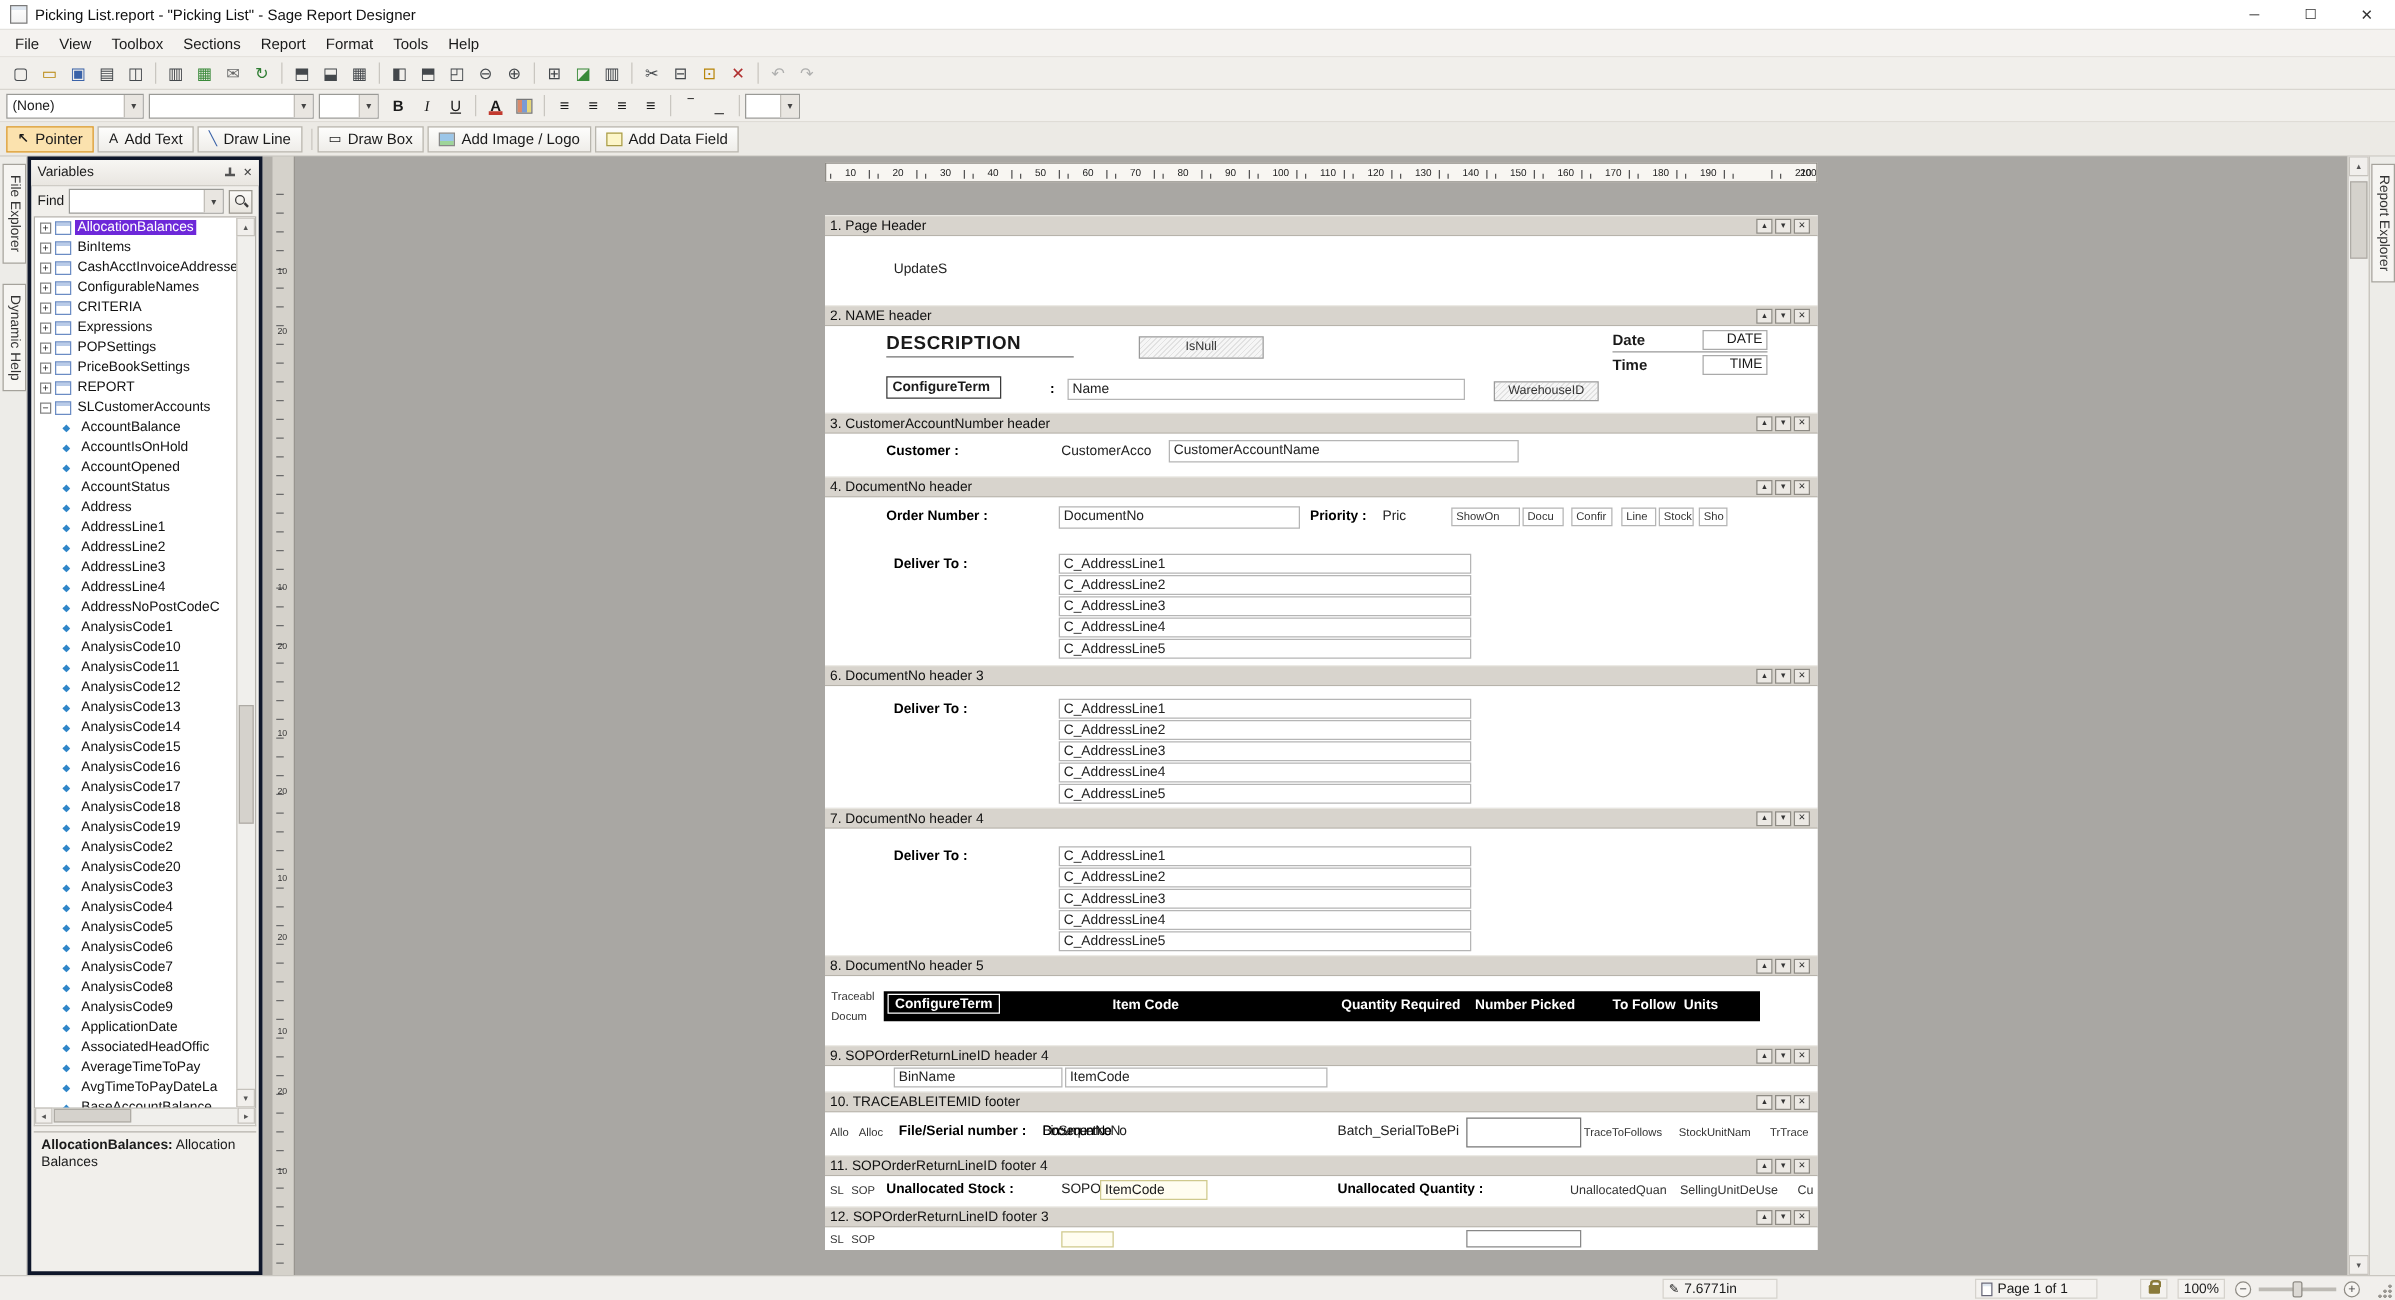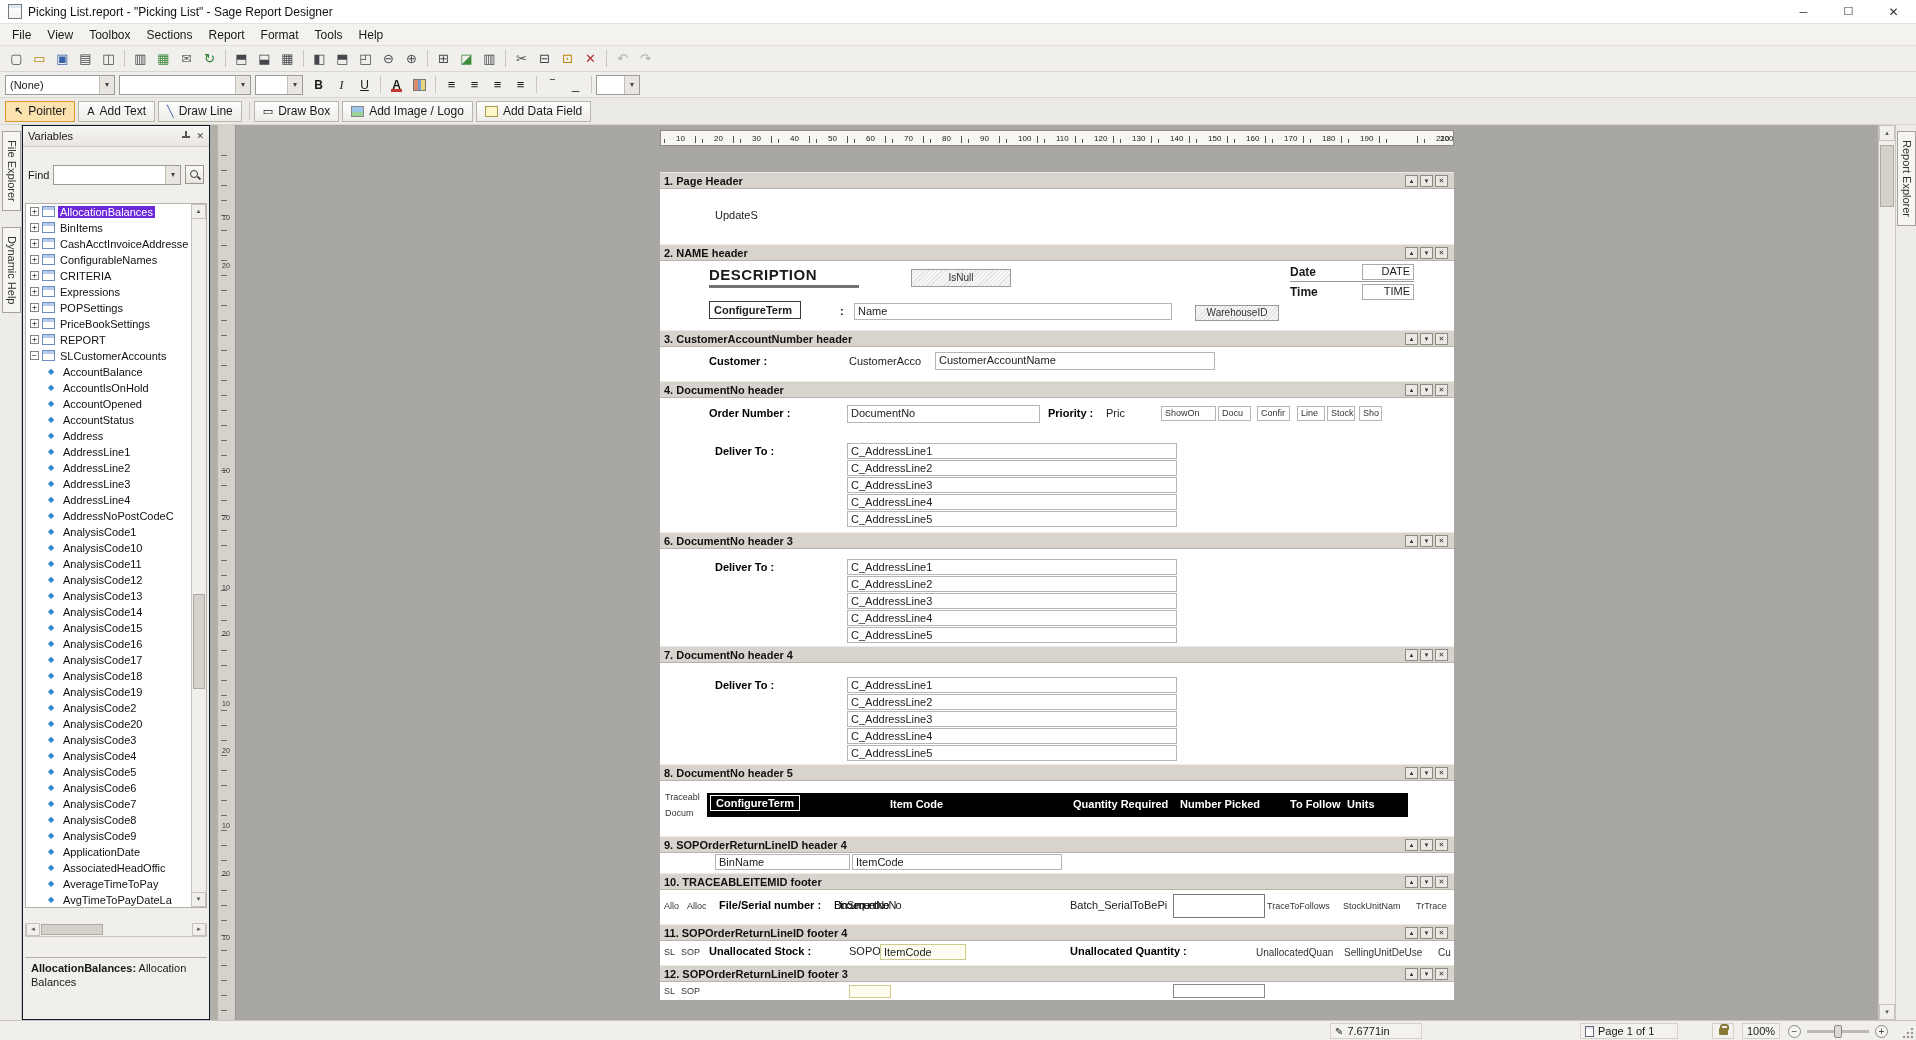--- a/index.html
+++ b/index.html
@@ -49,21 +49,21 @@
   
   #main{position:absolute;top:125px;left:0;right:0;bottom:20px;background:#b3b0aa;overflow:hidden;}
 
   #left-tabs{position:absolute;left:0;top:0;bottom:0;width:22px;background:#edece8;border-right:1px solid #c9c6c0;}
   .vtab{writing-mode:vertical-rl;font-size:11px;color:#333;background:#f6f5f2;border:1px solid #a5a29b;
     padding:8px 2px;position:absolute;left:2px;width:19px;text-align:center;}
   #right-tabs{position:absolute;left:1895px;top:0;bottom:0;width:21px;background:#edece8;border-left:1px solid #c9c6c0;}
   #right-tabs .vtab{left:1px;width:19px;}
 
   
-  #varpanel{position:absolute;left:22px;top:0;bottom:0;width:188px;background:#f1efeb;border:1px solid #0f172a;display:flex;flex-direction:column;gap:16px;}
+  #varpanel{position:absolute;left:22px;top:0;bottom:0;width:188px;background:#f1efeb;border:3px solid #0f172a;display:flex;flex-direction:column;}
   #vp-head{height:21px;display:flex;align-items:center;padding:0 5px;background:linear-gradient(#f7f6f3,#e9e6e1);border-bottom:1px solid #cfccc6;font-size:11px;}
   #vp-head .tt{flex:1;}
   .pinic{width:9px;height:9px;position:relative;margin-right:6px;}
   .pinic::before{content:"";position:absolute;left:4px;top:0;width:2px;height:6px;background:#555;}
   .pinic::after{content:"";position:absolute;left:1px;top:5px;width:8px;height:2px;background:#555;}
   #vp-head .xi{font-size:9px;color:#444;}
   #findrow{height:24px;display:flex;align-items:center;padding:2px 5px;gap:4px;}
   #findrow .fl{font-size:11px;}
   #findrow .combo{flex:1;margin:0;}
   .sqbtn{width:19px;height:19px;border:1px solid #9a978f;background:linear-gradient(#fbfaf8,#e8e5df);display:flex;align-items:center;justify-content:center;}
@@ -95,33 +95,33 @@
   
   #canvas{position:absolute;left:236px;top:0;width:1642px;bottom:0;background:#a9a7a3;overflow:hidden;}
   #hruler{position:absolute;left:424px;top:5px;width:794px;height:16px;background:#f8f6f2;border:1px solid #8f8c86;overflow:hidden;}
   .rlab{position:absolute;top:3px;font-size:8px;color:#222;}
   .rtick{position:absolute;bottom:2px;width:1px;height:4px;background:#555;}
   .rtick.big{height:7px;}
 
   #page{position:absolute;left:424px;top:47px;width:794px;background:#fff;}
   .sec-head{height:17px;background:#d8d4cd;border-top:1px solid #eceae5;border-bottom:1px solid #b7b3ab;
     display:flex;align-items:center;padding:0 4px;font-size:11px;color:#111;}
-  .sec-title{flex:1;white-space:nowrap;overflow:hidden;font-weight:bold;}
+  .sec-title{flex:1;white-space:nowrap;overflow:hidden;}
   .sec-btns{display:flex;gap:2px;margin-right:2px;}
   .sbtn{width:13px;height:12px;border:1px solid #8e8b84;background:#ece9e4;font-size:7px;line-height:10px;text-align:center;color:#333;}
   .sec-body{position:relative;background:#fff;overflow:hidden;}
 
   .fld{position:absolute;font-size:11px;color:#222;white-space:nowrap;}
   .blab{position:absolute;font-size:11px;font-weight:bold;color:#000;white-space:nowrap;}
   .fbox{position:absolute;border:1px solid #b5b5b5;background:#fff;font-size:11px;color:#222;
     padding:1px 3px;white-space:nowrap;overflow:hidden;}
   .hatchf{position:absolute;border:1px solid #9a9a9a;font-size:10px;color:#333;text-align:center;overflow:hidden;
     background:repeating-linear-gradient(135deg,#e2e2e2 0 1px,#f6f6f6 1px 3px);}
   .m9{font-size:9px;color:#333;}
-  .desc-big{position:absolute;font-size:15px;font-weight:bold;letter-spacing:.5px;border-bottom:3px solid #737373;padding-bottom:2px;}
+  .desc-big{position:absolute;font-size:15px;font-weight:bold;letter-spacing:.5px;border-bottom:1px solid #737373;padding-bottom:2px;}
   .cterm{position:absolute;border:1.5px solid #3a3a3a;font-size:11px;font-weight:bold;padding:2px 4px;background:#fff;white-space:nowrap;}
   .dtblock{position:absolute;}
   .dtrow{display:flex;justify-content:space-between;align-items:center;height:19px;}
   .dtrow.sep{border-bottom:1px solid #999;}
   .dtlab{font-weight:bold;font-size:12px;}
   .dtval{border:1px solid #aaa;width:52px;text-align:right;padding:0 3px;font-size:11px;height:16px;}
   .bbar{position:absolute;background:#000;}
   .bt{position:absolute;font-size:11px;font-weight:bold;color:#fff;white-space:nowrap;}
   .btbox{border:1px solid #fff;padding:1px 5px;}
   .overlap-top{position:absolute;color:#000;letter-spacing:-1px;}

